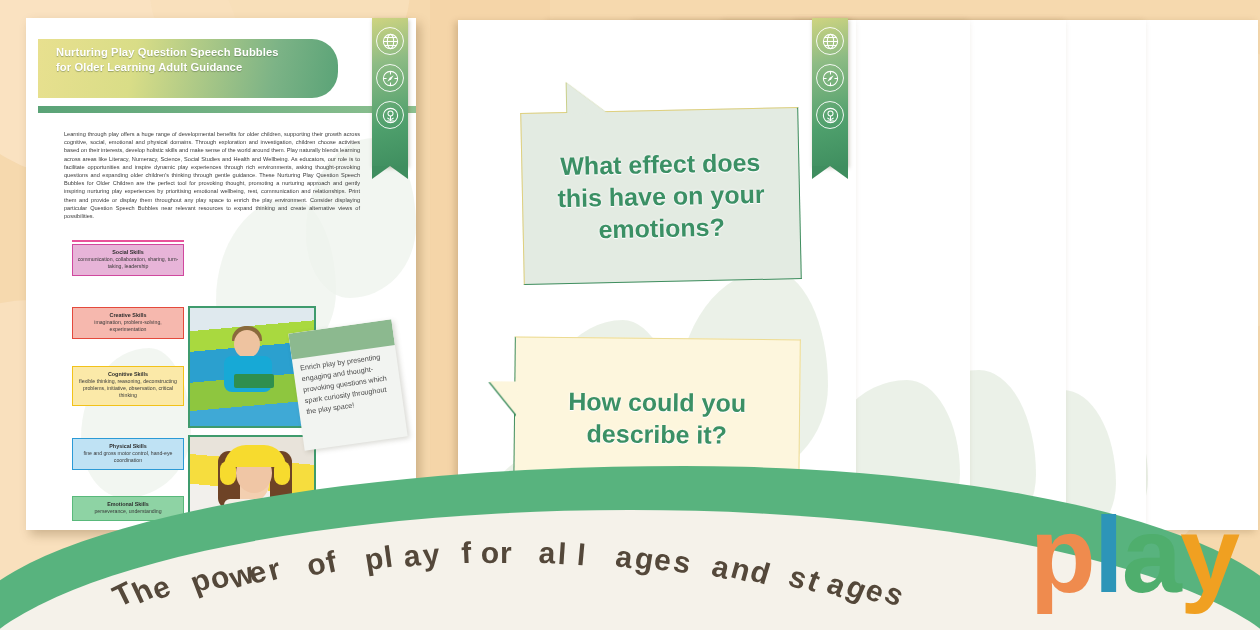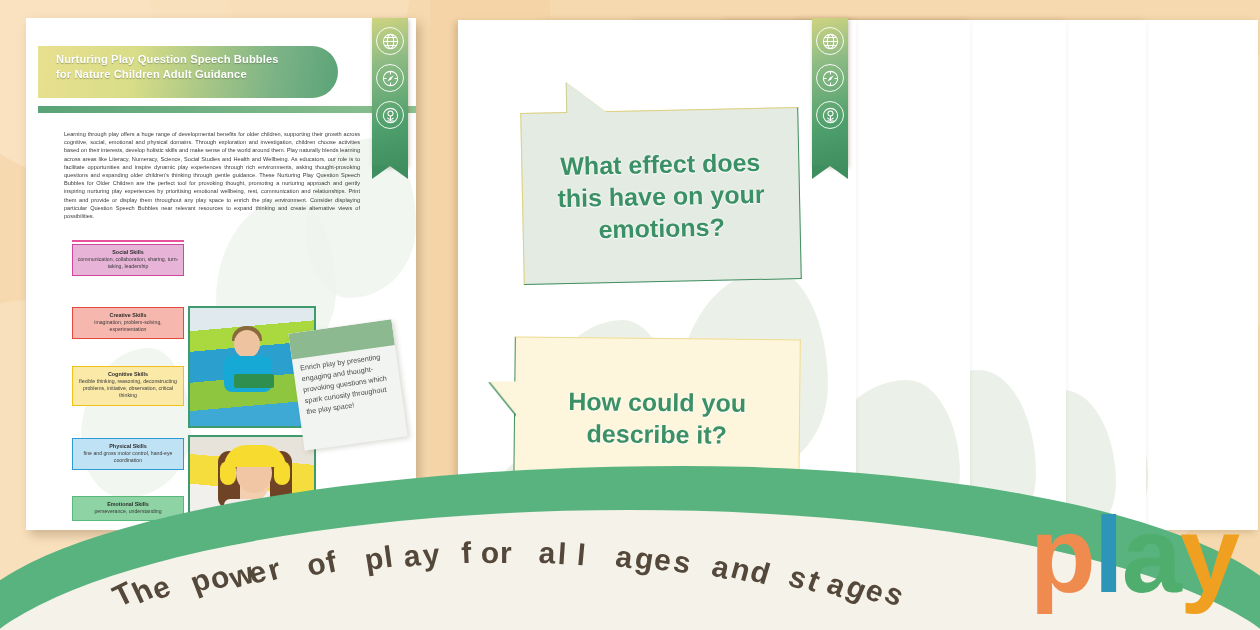--- a/index.html
+++ b/index.html
@@ -44,22 +44,22 @@
   
   .doc-leaf {
     position: absolute;
     background: #eef3ec;
     border-radius: 62% 38% 60% 40% / 60% 55% 45% 40%;
     opacity: .75;
   }
 
   #doc-head {
     position: absolute;
-    left: 12px; top: 28px;
-    width: 300px; height: 52px;
+    left: 12px; top: 21px;
+    width: 300px; height: 59px;
     border-radius: 0 26px 26px 0;
     background: linear-gradient(100deg,#e8e08f 0%, #d9dd87 32%, #7cb386 78%, #5aa377 100%);
     padding: 6px 14px 0 18px;
   }
   #doc-head .hl {
     font-weight: bold;
     font-size: 11.2px;
     line-height: 14.5px;
     color: #ffffff;
     text-shadow: 0 1px 1px rgba(70,90,60,.45);
@@ -406,21 +406,21 @@
     </div>
   </div>
 
   <div id="left-doc">
     <div class="doc-leaf" style="left:190px; top:180px; width:120px; height:170px;"></div>
     <div class="doc-leaf" style="left:280px; top:120px; width:110px; height:160px;"></div>
     <div class="doc-leaf" style="left:55px;  top:330px; width:110px; height:150px;"></div>
 
     <div id="doc-head">
       <div class="hl">Nurturing Play Question Speech Bubbles</div>
-      <div class="hl">for Nature Children Adult Guidance</div>
+      <div class="hl">for Older Learning Adult Guidance</div>
     </div>
     <div id="head-bar"></div>
 
     <div id="doc-body">Learning through play offers a huge range of developmental benefits for older children, supporting their growth across cognitive, social, emotional and physical domains. Through exploration and investigation, children choose activities based on their interests, develop holistic skills and make sense of the world around them. Play naturally blends learning across areas like Literacy, Numeracy, Science, Social Studies and Health and Wellbeing. As educators, our role is to facilitate opportunities and inspire dynamic play experiences through rich environments, asking thought-provoking questions and expanding older children's thinking through gentle guidance. These Nurturing Play Question Speech Bubbles for Older Children are the perfect tool for provoking thought, promoting a nurturing approach and gently inspiring nurturing play experiences by prioritising emotional wellbeing, rest, communication and relationships. Print them and provide or display them throughout any play space to enrich the play environment. Consider displaying particular Question Speech Bubbles near relevant resources to expand thinking and create alternative views of possibilities.</div>
     <div id="pink-rule"></div>
 
     <div class="skill social">
       <span class="t">Social Skills</span>
       <span class="d">communication, collaboration, sharing, turn-taking, leadership</span>
     </div>

